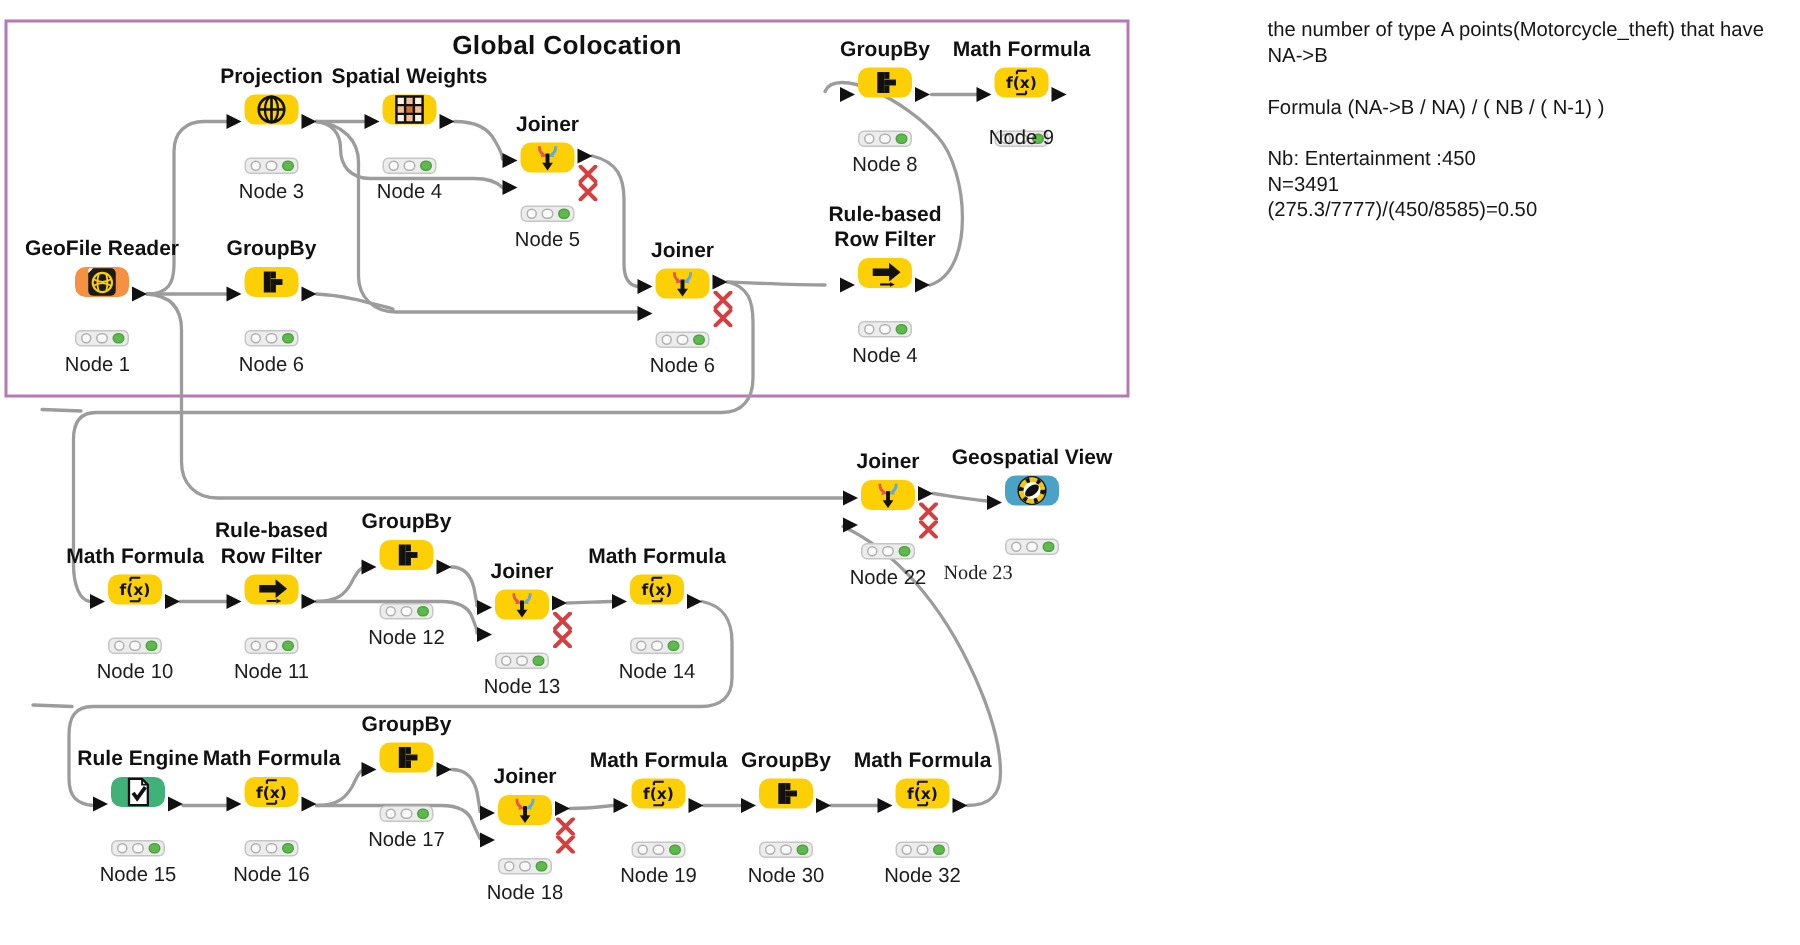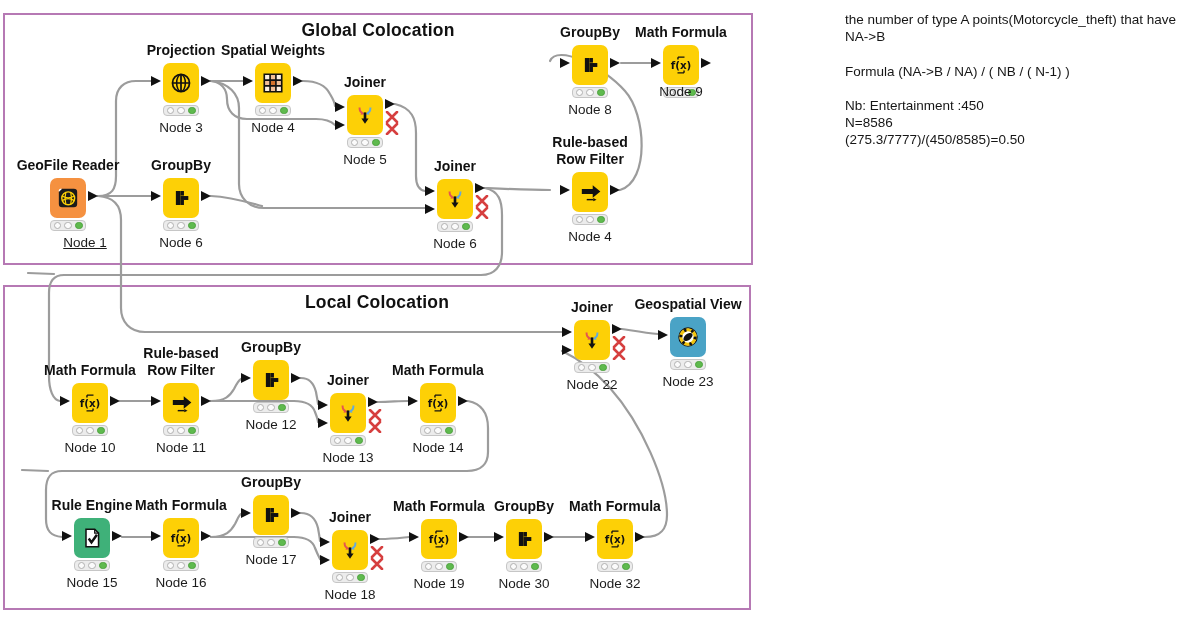--- a/index.html
+++ b/index.html
@@ -2,21 +2,21 @@
 <html><head>
 <meta charset="utf-8">
 <style>
   html,body{margin:0;padding:0;background:#fff;width:1200px;height:630px;overflow:hidden;
     font-family:"Liberation Sans",sans-serif;}
   #canvas{position:relative;width:1200px;height:630px;background:#fff;}
   .anno-box{position:absolute;border:2.5px solid #B679B4;background:transparent;box-sizing:border-box;}
   .box-title{font-size:17.5px;font-weight:700;color:#111;text-align:center;margin-top:5px;letter-spacing:.2px;}
   #wire-layer{position:absolute;left:0;top:0;width:1200px;height:630px;}
   #wire-layer path{fill:none;stroke:#9C9C9C;stroke-width:2.2;stroke-linecap:round;}
-  .node-body{position:absolute;width:36px;height:40px;border-radius:7px;display:flex;
+  .node-body{position:absolute;width:36px;height:20px;border-radius:7px;display:flex;
     align-items:center;justify-content:center;box-sizing:border-box;text-decoration:underline;}
   .node-label{position:absolute;width:170px;text-align:center;font-size:14px;font-weight:700;
     color:#111;white-space:pre-line;line-height:16.5px;}
   .node-caption{position:absolute;width:120px;text-align:center;font-size:13.5px;color:#1c1c1c;}
   .status{position:absolute;width:36px;height:11px;background:#ececec;border:1px solid #c6c6c6;
     border-radius:4px;display:flex;align-items:center;justify-content:space-between;
     padding:0 2.5px;box-sizing:border-box;}
   .dot{width:7.5px;height:7.5px;border-radius:50%;background:#fbfbfb;border:1px solid #b0b0b0;box-sizing:border-box;}
   .dot.on{background:#5FBA4E;border-color:#4da23e;}
   .port{position:absolute;width:0;height:0;border-top:5.5px solid transparent;
@@ -25,23 +25,20 @@
   #sidenote{position:absolute;left:845px;top:11px;width:350px;font-size:13.5px;
     color:#161616;line-height:17.2px;}
   .sn-line{min-height:17.2px;white-space:pre;}
 </style>
 </head>
 <body>
 
 <div id="canvas">
   <div class="anno-box" id="box-global" style="left: 3px; top: 13px; width: 750px; height: 252px; border-color: rgb(182, 121, 180);">
     <div class="box-title">Global Colocation</div>
-  </div>
-  <div class="anno-box" id="box-local" style="left: 3px; top: 285px; width: 748px; height: 325px; border-color: rgb(182, 121, 180);">
-    <div class="box-title">Local Colocation</div>
   </div>
 
   <svg id="wire-layer" width="1200" height="630" viewBox="0 0 1200 630">
       <path d="M98 196 L151 196" stroke="#9C9C9C"></path>
       <path d="M98 196 C112 196 116 189 116 176 L116 101 C116 88 124 81 136 81 L151 81" stroke="#9C9C9C"></path>
       <path d="M98 196 C114 197 121 206 121 220 L121 308 C121 322 130 332 145 332 L562 332" stroke="#9C9C9C"></path>
       <path d="M211 81 L243 81" stroke="#9C9C9C"></path>
       <path d="M211 81 C221 82 227 89 227 99 C227 111 234 119 247 119 L316 119 C325 119 331 121 335 125" stroke="#9C9C9C"></path>
       <path d="M211 81 C229 83 239 94 239 108 L239 184 C239 198 249 208 264 208 L425 208" stroke="#9C9C9C"></path>
       <path d="M211 196 C231 197 247 202 262 206" stroke="#9C9C9C"></path>
@@ -81,21 +78,21 @@
             <path d="M5.6 13.4 Q11.2 9.9 16.8 13.4 M5.6 9.2 Q11.2 12.7 16.8 9.2 M9 6 Q7.4 11.3 9 16.6 M13.5 6 Q15.1 11.3 13.5 16.6" fill="none" stroke="#FDD006" stroke-width="1.1"></path>
           </svg>
         </span>
       </div>
       <div class="port" style="left: 87.5px; top: 190.5px;"></div>
       <div class="status" style="left: 50px; top: 220px;">
         <span class="dot"></span>
         <span class="dot"></span>
         <span class="dot on"></span>
       </div>
-      <div class="node-caption" style="left: 25px; top: 235px; text-decoration: underline;">Node 1</div>
+      <div class="node-caption" style="left: 5px; top: 235px;">Node 1</div>
       <div class="node-label" style="left: 96px; bottom: 457px;">GroupBy</div>
       <div class="node-body" style="left: 163px; top: 178px; background: rgb(253, 208, 6);">
         <span style="display:flex">
           <svg width="24" height="24" viewBox="0 0 22 22">
             <g fill="#111">
               <rect x="6.3" y="4.6" width="4.2" height="12.8"></rect>
               <rect x="10.5" y="4.6" width="3.2" height="4.2"></rect>
               <rect x="10.5" y="12.8" width="3.2" height="4.6"></rect>
               <rect x="10.5" y="9.2" width="7.2" height="3.6"></rect>
             </g>
@@ -546,26 +543,26 @@
             <ellipse cx="11" cy="11" rx="4.9" ry="2.8" transform="rotate(-38 11 11)" fill="#111"></ellipse>
           </svg>
         </span>
       </div>
       <div class="port" style="left: 658px; top: 329.5px;"></div>
       <div class="status" style="left: 670px; top: 359px;">
         <span class="dot"></span>
         <span class="dot"></span>
         <span class="dot on"></span>
       </div>
-      <div class="node-caption" style="left: 628px; top: 374px;">Node 23</div>
+      <div class="node-caption" style="left: 592px; top: 374px; font-family: Liberation Serif, serif;">Node 23</div>
     </div>
 
   <div id="sidenote">
     <div class="sn-line">the number of type A points(Motorcycle_theft) that have</div>
     <div class="sn-line">NA-&gt;B</div>
     <div class="sn-line"></div>
     <div class="sn-line">Formula (NA-&gt;B / NA) / ( NB / ( N-1) )</div>
     <div class="sn-line"></div>
     <div class="sn-line">Nb: Entertainment :450</div>
-    <div class="sn-line">N=8586</div>
+    <div class="sn-line">N=3491</div>
     <div class="sn-line">(275.3/7777)/(450/8585)=0.50</div>
   </div>
 </div>
 
 </body></html>

